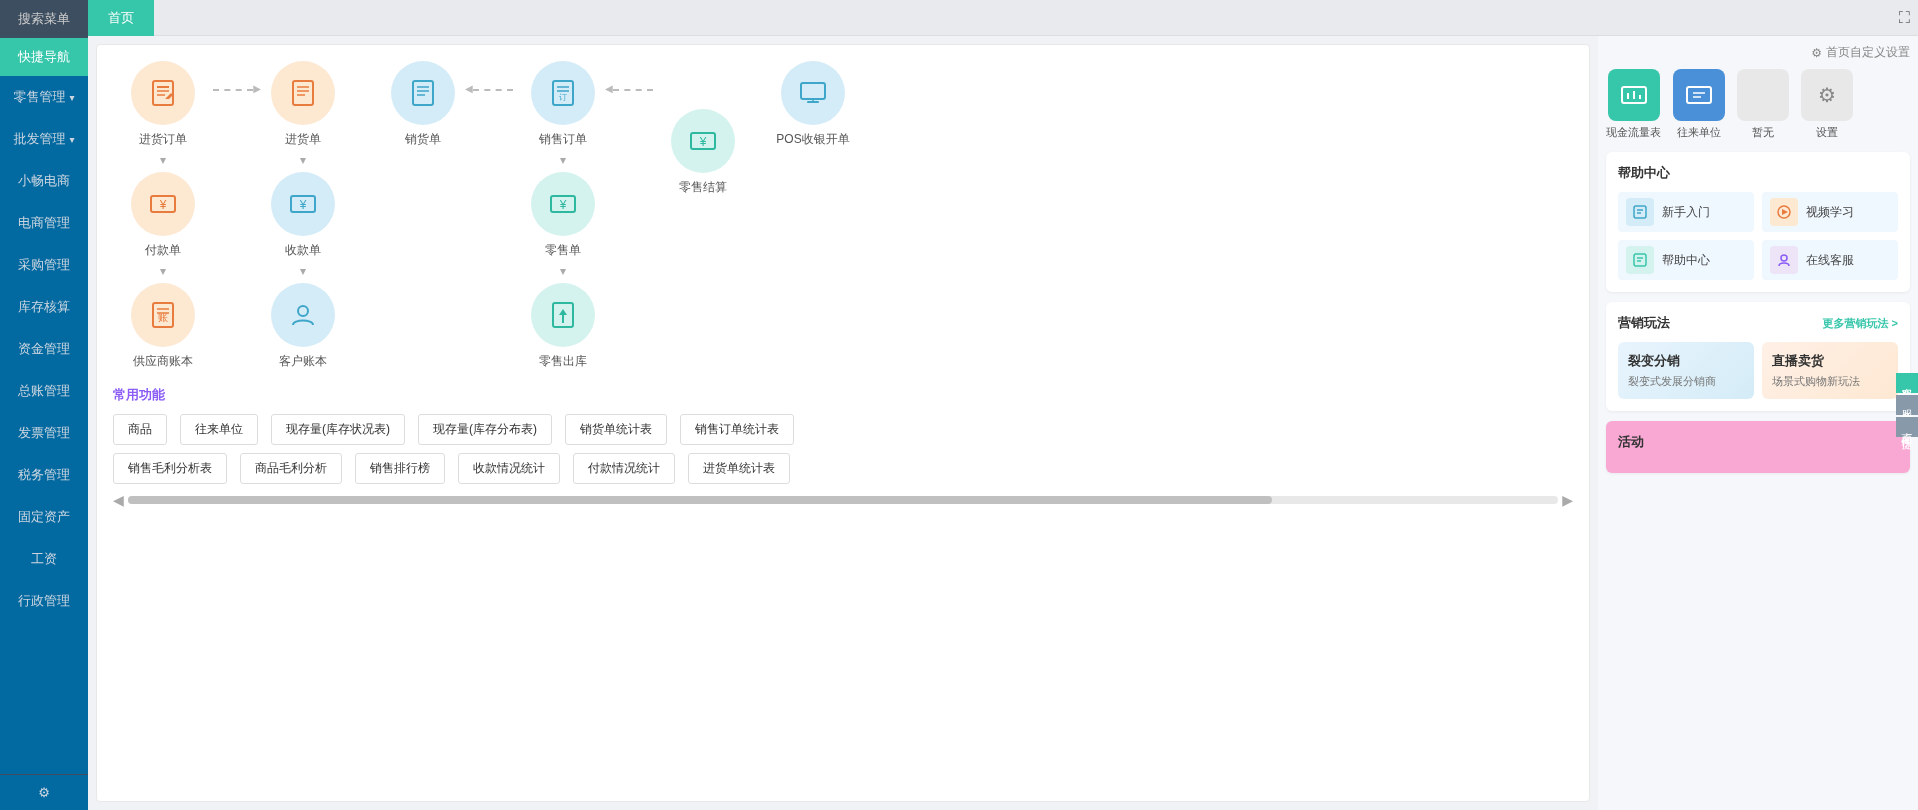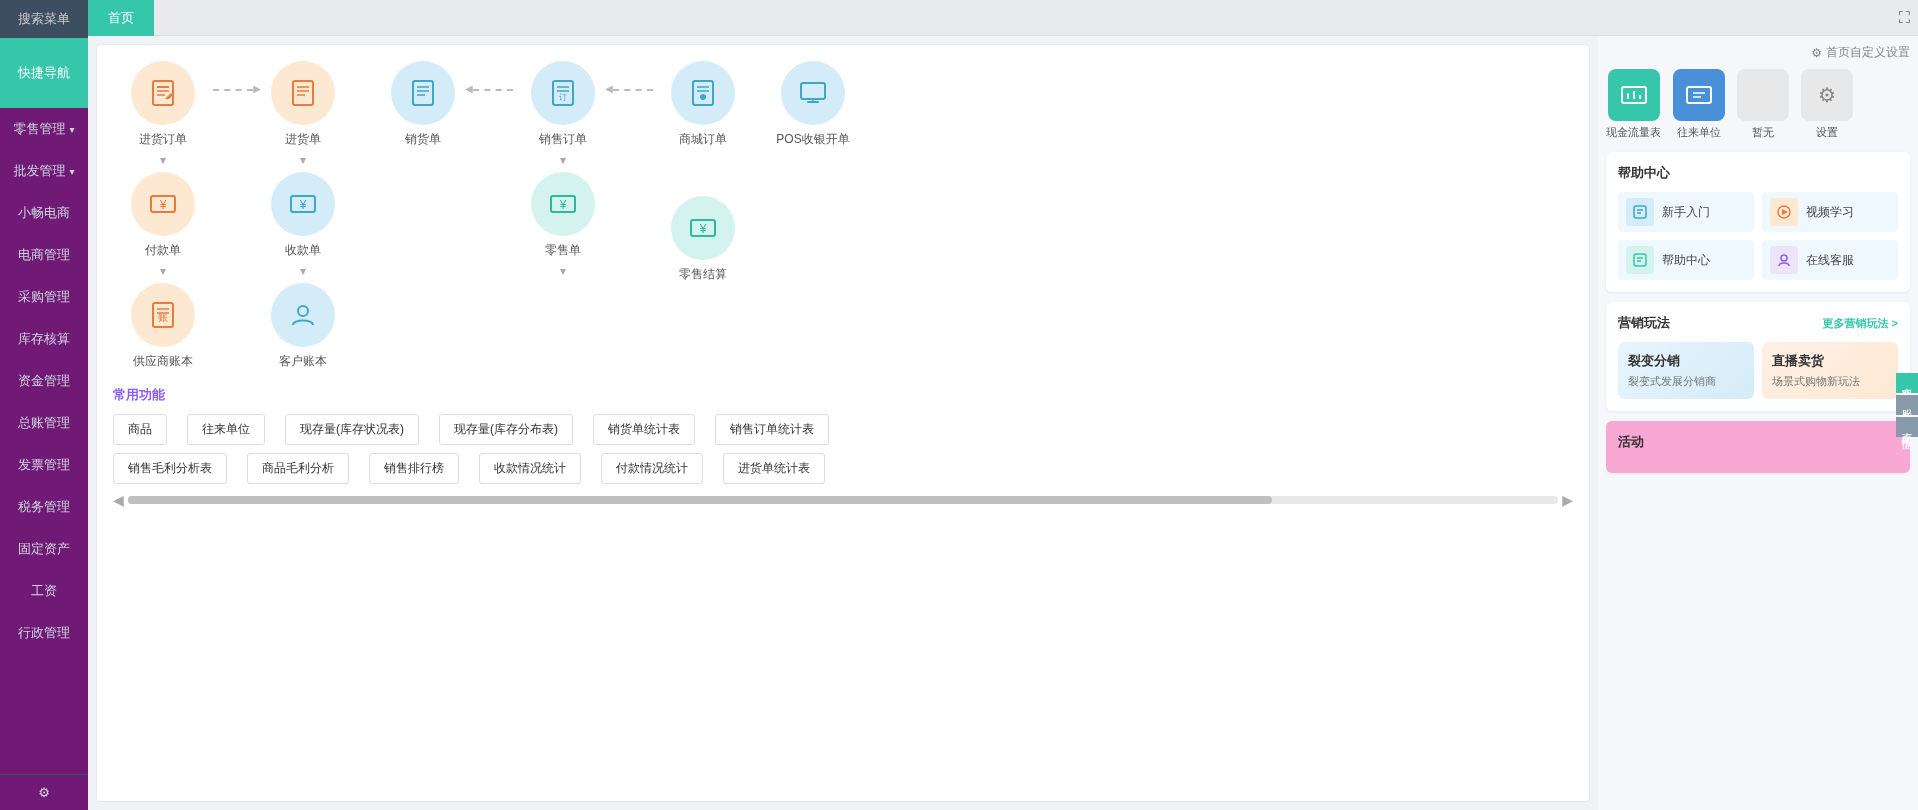--- a/index.html
+++ b/index.html
@@ -1,40 +1,40 @@
 <!DOCTYPE html>
 <html><head>
   <meta charset="utf-8">
   <style>
     * { box-sizing: border-box; margin: 0; padding: 0; }
     body { font-family: 'Microsoft YaHei', sans-serif; font-size: 13px; background: #f0f2f5; display: flex; height: 810px; overflow: hidden; }
 
     
     #sidebar {
       width: 88px;
-      background: #701a75;
+      background: #0369a1;
       display: flex;
       flex-direction: column;
       flex-shrink: 0;
       height: 100%;
       overflow: hidden;
     }
     #search-menu {
       background: #3d4e60;
       color: #ccc;
       padding: 10px 8px;
       font-size: 13px;
       cursor: pointer;
       text-align: center;
       flex-shrink: 0;
     }
     #quick-nav {
       background: #36c6aa;
       color: #fff;
-      padding: 26px 8px;
+      padding: 10px 8px;
       font-size: 13px;
       text-align: center;
       flex-shrink: 0;
     }
     .sidebar-item {
       color: #cdd6e0;
       padding: 12px 8px;
       font-size: 13px;
       text-align: center;
       cursor: pointer;
@@ -126,21 +126,21 @@
       margin-bottom: 6px;
     }
     .circle-orange { background: #fde8d2; color: #e87c3e; }
     .circle-blue { background: #d4ecf7; color: #3ea6c9; }
     .circle-teal { background: #d4f3ee; color: #2eb8a0; }
     .flow-label { font-size: 12px; color: #555; text-align: center; }
 
     
     .common-functions { margin-top: 16px; }
     .common-title { font-size: 13px; color: #8b5cf6; margin-bottom: 10px; font-weight: bold; }
-    .func-row { display: flex; flex-wrap: wrap; gap: 20px; margin-bottom: 8px; }
+    .func-row { display: flex; flex-wrap: wrap; gap: 13px; margin-bottom: 8px; }
     .func-btn {
       padding: 6px 14px;
       border: 1px solid #ddd;
       border-radius: 3px;
       background: #fff;
       color: #333;
       font-size: 12px;
       cursor: pointer;
       white-space: nowrap;
     }
@@ -516,42 +516,41 @@
             <div class="flow-node">
               <div class="flow-circle circle-teal">
                 <svg width="32" height="32" viewBox="0 0 32 32">
                     <rect x="4" y="8" width="24" height="16" rx="2" fill="none" stroke="#2eb8a0" stroke-width="2"></rect>
                     <text x="16" y="21" text-anchor="middle" font-size="12" fill="#2eb8a0">¥</text>
                   </svg>
               </div>
               <span class="flow-label">零售单</span>
             </div>
             <div class="v-arrow">▾</div>
+            <div class="flow-node">
+              <div class="flow-circle circle-teal">
+                <svg width="32" height="32" viewBox="0 0 32 32">
+                    <rect x="6" y="4" width="20" height="24" rx="2" fill="none" stroke="#2eb8a0" stroke-width="2"></rect>
+                    <path d="M16 10 L20 16 L12 16 Z" fill="#2eb8a0"></path>
+                    <line x1="16" y1="16" x2="16" y2="24" stroke="#2eb8a0" stroke-width="2"></line>
+                  </svg>
+              </div>
+              <span class="flow-label">零售出库</span>
+            </div>
           </div>
 
           <div style="display:flex; flex-direction:column; justify-content:flex-start; padding-top:28px;">
             <div style="display:flex; align-items:center; padding-bottom:24px;">
               <div style="width:40px; border-top:2px dashed #bbb; position:relative;">
                 <span style="position:absolute; left:-8px; top:-8px; color:#bbb; font-size:10px;">◀</span>
               </div>
             </div>
           </div>
 
           <div class="node-col">
-            <div class="flow-node">
-              <div class="flow-circle circle-blue">
-                <svg width="32" height="32" viewBox="0 0 32 32">
-                    <rect x="6" y="4" width="20" height="24" rx="2" fill="none" stroke="#3ea6c9" stroke-width="2"></rect>
-                    <line x1="10" y1="10" x2="22" y2="10" stroke="#3ea6c9" stroke-width="1.5"></line>
-                    <line x1="10" y1="14" x2="22" y2="14" stroke="#3ea6c9" stroke-width="1.5"></line>
-                    <circle cx="16" cy="20" r="3" fill="#3ea6c9"></circle>
-                  </svg>
-              </div>
-              <span class="flow-label">商城订单</span>
-            </div>
             <div style="height:48px;"></div>
             <div class="flow-node">
               <div class="flow-circle circle-teal">
                 <svg width="32" height="32" viewBox="0 0 32 32">
                     <rect x="4" y="8" width="24" height="16" rx="2" fill="none" stroke="#2eb8a0" stroke-width="2"></rect>
                     <text x="16" y="21" text-anchor="middle" font-size="12" fill="#2eb8a0">¥</text>
                   </svg>
               </div>
               <span class="flow-label">零售结算</span>
             </div>

